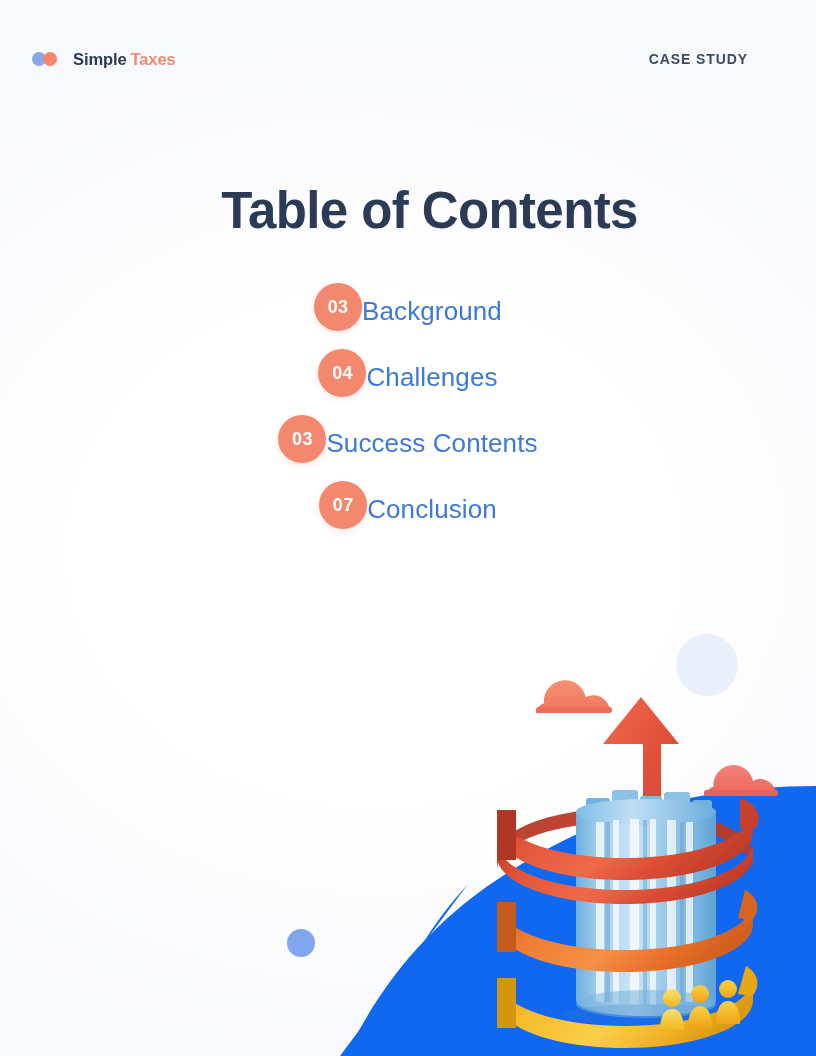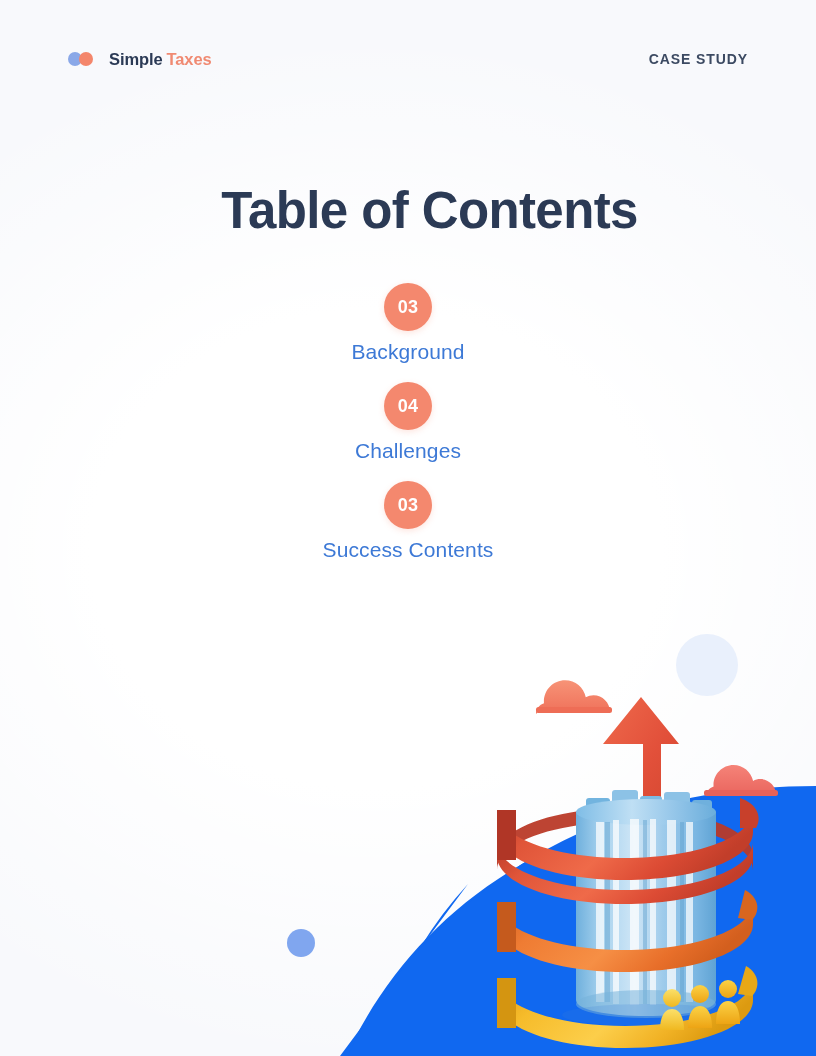--- a/index.html
+++ b/index.html
@@ -18,21 +18,21 @@
     position:absolute; inset:0;
     background:
       radial-gradient(ellipse 620px 520px at 46% 52%, #ffffff 0%, #ffffff 46%, rgba(255,255,255,0.55) 70%, rgba(255,255,255,0) 100%);
     pointer-events:none;
   }
 
   
   .header{
     position:absolute; top:0; left:0; right:0; height:118px;
     display:flex; align-items:center; justify-content:space-between;
-    padding:0 68px 0 68px;
+    padding:0 68px 0 32px;
     z-index:6;
     gap:28px;
   }
   .brand{ display:flex; align-items:center; gap:9px; }
   .brand-marks{ position:relative; width:32px; height:14px; }
   .brand-marks .dot{ position:absolute; top:0; width:14px; height:14px; border-radius:50%; }
   .brand-marks .dot.blue{ left:0; background:#8aa8e8; }
   .brand-marks .dot.coral{ left:11px; background:#f4866b; }
   .brand-text{
     font-size:16.5px; font-weight:bold; letter-spacing:-0.1px; white-space:nowrap;
@@ -54,33 +54,33 @@
     padding-left:43px;
   }
 
   
   .toc{
     position:absolute; top:283px; left:0; right:0;
     z-index:6;
     display:flex; flex-direction:column; align-items:center;
   }
   .toc-item{
-    display:flex; flex-direction:column; align-items:center;
+    display:flex; flex-direction:row; align-items:center;
     margin-bottom:18px;
   }
   .toc-num{
     width:48px; height:48px; border-radius:50%;
     background:#f4886e;
     display:flex; align-items:center; justify-content:center;
     color:#ffffff; font-size:18px; font-weight:bold; letter-spacing:0.3px;
     box-shadow:0 2px 6px rgba(244,136,110,0.22);
   }
   .toc-label{
     margin-top:9px;
-    font-size:21px; color:#3d79d6; letter-spacing:0.1px;
+    font-size:26px; color:#3d79d6; letter-spacing:0.1px;
     white-space:nowrap;
   }
 
   
   .deco{ position:absolute; border-radius:50%; z-index:2; }
   .deco.pale{ left:676px; top:634px; width:62px; height:62px; background:#e9f0fc; }
   .deco.peri{ left:287px; top:929px; width:28px; height:28px; background:#80a6ef; }
 
   
   .illus{
@@ -122,20 +122,24 @@
     <div class="toc-num">04</div>
     <div class="toc-label">Challenges</div>
   </div>
 
 
   <div class="toc-item">
     <div class="toc-num">03</div>
     <div class="toc-label">Success Contents</div>
   </div>
 
+  <div class="toc-item">
+    <div class="toc-num">07</div>
+    <div class="toc-label">Conclusion</div>
+  </div>
 
 </div>
 
 <div class="deco pale"></div>
 <div class="deco peri"></div>
 
 <div class="illus">
 <svg width="816" height="496" viewBox="0 0 816 496" xmlns="http://www.w3.org/2000/svg">
 
   <defs>

